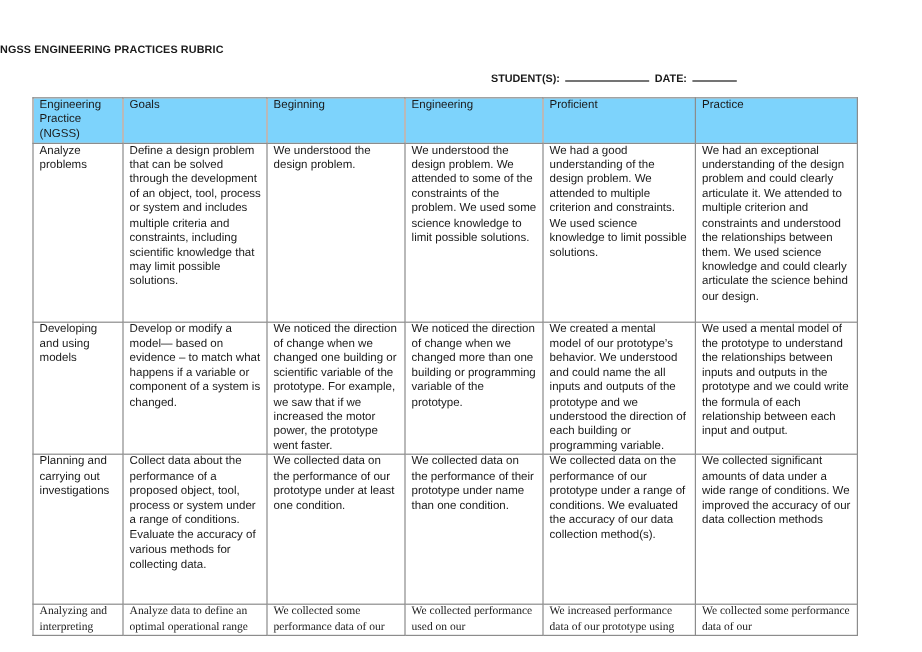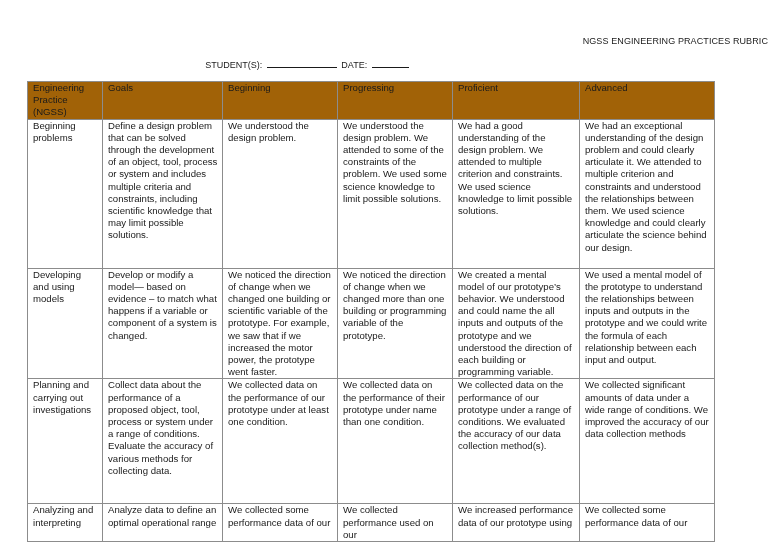--- a/index.html
+++ b/index.html
@@ -13,33 +13,33 @@
       overflow: hidden;
       position: relative;
       font-family: "Liberation Sans", "DejaVu Sans", sans-serif;
       color: #1a1a1a;
     }
     .page-title {
       position: absolute;
       left: 0;
       width: 768px;
       top: 36px;
-      text-align: right;
+      text-align: left;
       font-size: 9px;
-      font-weight: normal;
+      font-weight: bold;
       letter-spacing: 0.1px;
     }
     .student-line {
       position: absolute;
       left: 0;
       width: 616px;
       top: 58px;
-      text-align: center;
+      text-align: right;
       font-size: 9px;
-      font-weight: normal;
+      font-weight: bold;
     }
     .blank {
       display: inline-block;
       border-bottom: 1px solid #1a1a1a;
       height: 9px;
       vertical-align: baseline;
       margin: 0 2px;
     }
     .blank.student { width: 70px; }
     .blank.date { width: 37px; }
@@ -57,28 +57,28 @@
     table.rubric th, table.rubric td {
       border: 1px solid #8c8c8c;
       vertical-align: top;
       text-align: left;
       padding: 0 4px 0 5px;
       font-weight: normal;
       overflow: hidden;
       word-wrap: break-word;
     }
     table.rubric thead th {
-      background: #a16207;
+      background: #7dd3fc;
       height: 15px;
       padding-top: 0px;
     }
     tr.row-1 td { height: 148px; }
     tr.row-2 td { height: 108px; }
     tr.row-3 td { height: 124px; }
-    tr.row-4 td { height: 24px; }
+    tr.row-4 td { height: 24px; font-family: Liberation Serif, serif; }
   </style>
 </head>
 <body>
 
 <div class="page-title">NGSS ENGINEERING PRACTICES RUBRIC</div>
 
 <div class="student-line">
   <span>STUDENT(S):</span>
   <span class="blank student"></span>
   <span>DATE:</span>
@@ -92,28 +92,28 @@
     <col style="width:115px">
     <col style="width:115px">
     <col style="width:127px">
     <col style="width:135px">
   </colgroup>
   <thead>
     <tr>
       <th>Engineering Practice (NGSS)</th>
       <th>Goals</th>
       <th>Beginning</th>
-      <th>Progressing</th>
+      <th>Engineering</th>
       <th>Proficient</th>
-      <th>Advanced</th>
+      <th>Practice</th>
     </tr>
   </thead>
   <tbody>
     <tr class="row-1">
-      <td>Beginning problems</td>
+      <td>Analyze problems</td>
       <td>Define a design problem that can be solved through the development of an object, tool, process or system and includes multiple criteria and constraints, including scientific knowledge that may limit possible solutions.</td>
       <td>We understood the design problem.</td>
       <td>We understood the design problem.  We attended to some of the constraints of the problem.  We used some science knowledge to limit possible solutions.</td>
       <td>We had a good understanding of the design problem.  We attended to multiple criterion and constraints.  We used science knowledge to limit possible solutions.</td>
       <td>We had an exceptional understanding of the design problem and could clearly articulate it.  We attended to multiple criterion and constraints and understood the relationships between them.  We used science knowledge and could clearly articulate the science behind our design.</td>
     </tr>
     <tr class="row-2">
       <td>Developing and using models</td>
       <td>Develop or modify a model— based on evidence – to match what happens if a variable or component of a system is changed.</td>
       <td>We noticed the direction of change when we changed one building or scientific variable of the prototype.  For example, we saw that if we increased the motor power, the prototype went faster.</td>

